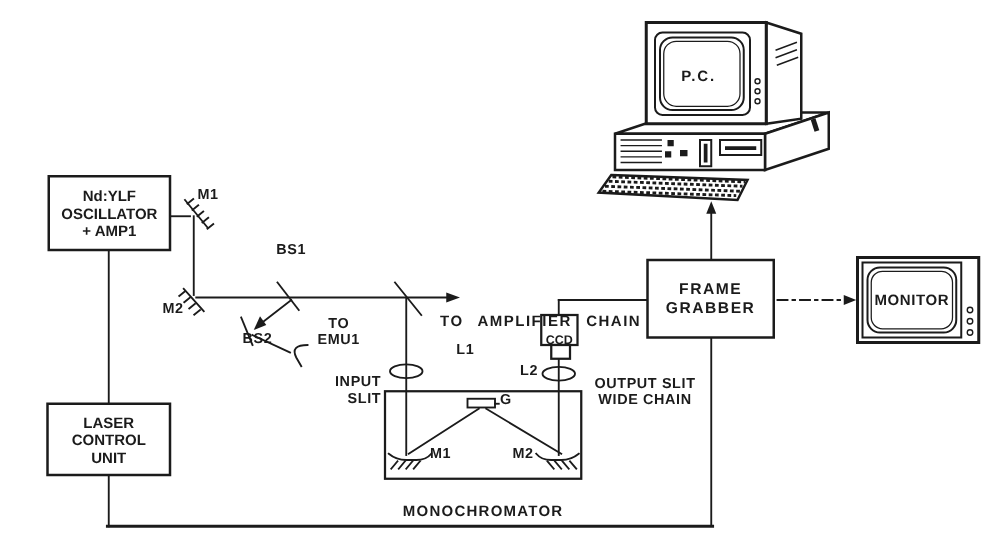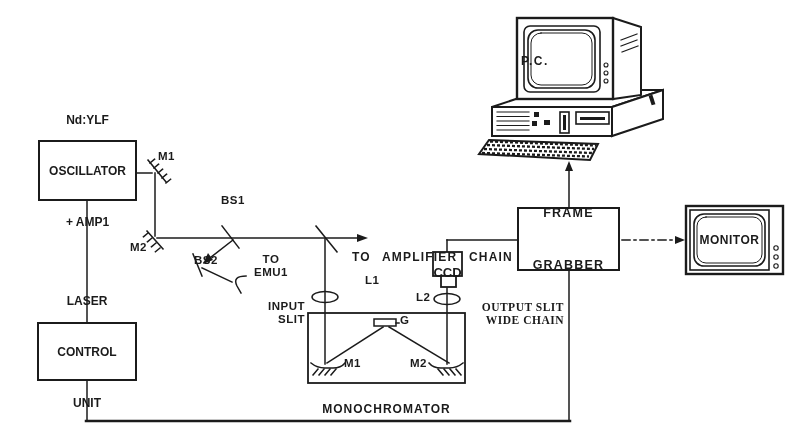--- a/index.html
+++ b/index.html
@@ -7,39 +7,39 @@
     position:relative;width:800px;height:430px;background:#ffffff;
     font-family:"Liberation Sans",sans-serif;color:#1b1b1b;overflow:hidden;
   }
   .stage svg{position:absolute;left:0;top:0;}
   .lbl{
     position:absolute;font-weight:700;font-size:11.5px;letter-spacing:.5px;
     white-space:nowrap;color:#1b1b1b;line-height:12px;
   }
   .boxtext{
     position:absolute;display:flex;flex-direction:column;align-items:center;
-    justify-content:center;text-align:center;font-weight:700;color:#1b1b1b;gap:37px;
+    justify-content:center;text-align:center;font-weight:700;color:#1b1b1b;
   }
   .t-osc{left:39px;top:141px;width:97px;height:59px;font-size:12px;line-height:14px;}
   .t-lcu{left:38px;top:323px;width:98px;height:57px;font-size:12px;line-height:14px;}
   .t-fg{left:518px;top:208px;width:101px;height:62px;font-size:12.5px;line-height:15px;letter-spacing:1.2px;}
-  .t-ccd{left:433px;top:252px;width:29px;height:40px;font-size:13px;letter-spacing:0;}
+  .t-ccd{left:433px;top:252px;width:29px;height:40px;font-size:10px;letter-spacing:0;}
   .t-mono{left:300px;top:387px;width:173px;text-align:center;letter-spacing:1px;font-size:12px;margin-top:16px;}
-  .t-pc{left:521px;top:55px;width:76px;font-size:12px;letter-spacing:1.5px;}
+  .t-pc{left:521px;top:55px;width:76px;text-align:center;font-size:12px;letter-spacing:1.5px;}
   .t-monitor{left:690px;top:234px;width:79px;text-align:center;font-size:12px;}
   .t-m1{left:158px;top:150px;}
   .t-m2{left:130px;top:241px;}
   .t-bs1{left:221px;top:194px;}
-  .t-bs2{left:162px;top:254px;padding-left:32px;}
+  .t-bs2{left:162px;top:265px;padding-left:32px;}
   .t-toemu{left:250px;top:253px;width:42px;text-align:center;line-height:13px;}
   .t-amp{left:352px;top:216px;font-size:12px;letter-spacing:1.2px;word-spacing:7px;margin-top:35px;}
   .t-l1{left:338px;top:274px;padding-left:27px;}
   .t-l2{left:416px;top:291px;}
   .t-inslit{left:255px;top:300px;width:50px;text-align:right;line-height:13px;}
-  .t-outslit{left:468px;top:301px;width:96px;text-align:right;line-height:13px;font-family:Liberation Serif, serif;}
+  .t-outslit{left:468px;top:301px;width:96px;text-align:center;line-height:13px;}
   .t-g{left:400px;top:314px;}
   .t-mm1{left:344px;top:357px;}
   .t-mm2{left:410px;top:357px;}
 </style>
 </head>
 <body>
 
 <div class="stage">
 
   <svg width="800" height="430" viewBox="0 0 800 430">

